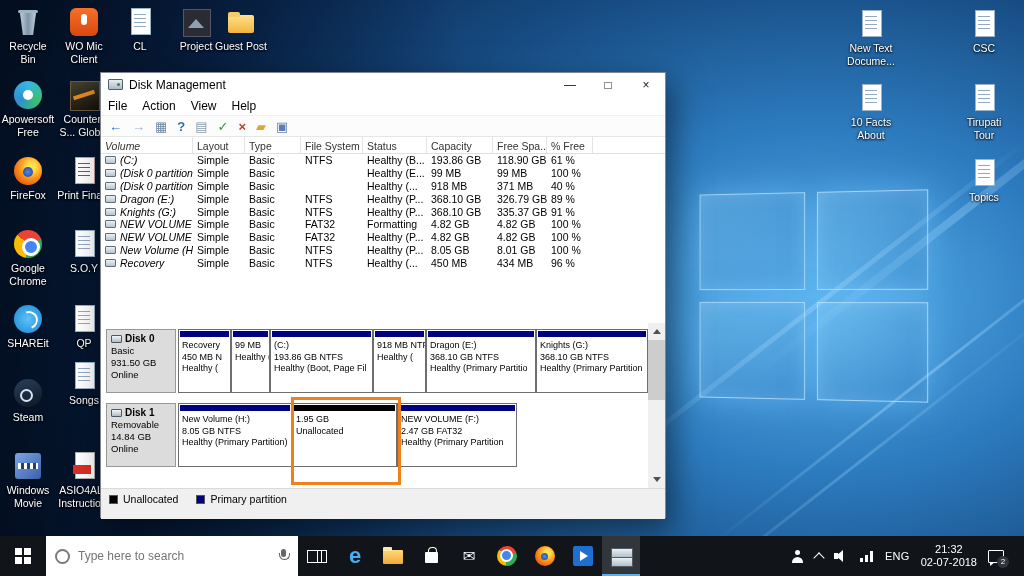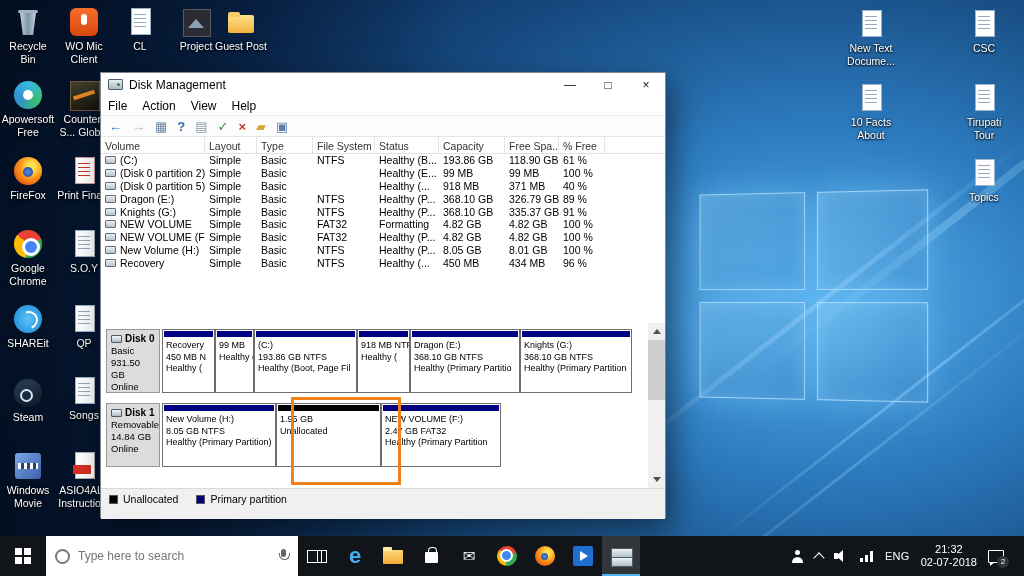--- a/index.html
+++ b/index.html
@@ -64,28 +64,28 @@
   .wc { width:38px; display:flex; align-items:center; justify-content:center; font-size:12px; color:#1a1a1a; }
   .menubar { height:19px; display:flex; align-items:center; padding-left:7px; gap:15px; font-size:12px; }
   .toolbar { height:22px; display:flex; align-items:center; padding:0 8px; gap:10px; border-top:1px solid #f0f0f0; border-bottom:1px solid #e6e6e6; background:#fcfcfc; }
   .tool { font-size:13px; line-height:1; font-weight:bold; }
 
   .volume-table { height:186px; overflow:hidden; }
   .thead { display:flex; height:17px; border-bottom:1px solid #e0e0e0; color:#333; }
   .thead .cell { border-right:1px solid #e4e4e4; padding:2px 4px 0; font-size:10.5px; }
   .trow { display:flex; height:12.8px; align-items:center; }
   .cell { white-space:nowrap; overflow:hidden; padding:0 4px; font-size:10.5px; display:flex; align-items:center; }
-  .c1{width:104px;} .c2{width:52px;} .c3{width:56px;} .c4{width:62px;} .c5{width:64px;} .c6{width:66px;} .c7{width:54px;} .c8{width:46px;}
+  .c1{width:92px;font-style:italic;} .c2{width:52px;} .c3{width:56px;} .c4{width:62px;} .c5{width:64px;} .c6{width:66px;} .c7{width:54px;} .c8{width:46px;}
   .volicon { display:inline-block; width:11px; height:8px; margin-right:4px; flex:none;
     background:linear-gradient(#eaf0f5,#b7c4ce); border:1px solid #5d6d7a; border-radius:1px; }
 
   .graph { position:relative; height:165px; background:#fff; }
   .disk-row { position:absolute; left:5px; display:flex; height:64px; }
   .disk-row.d0 { top:6px; } .disk-row.d1 { top:80px; }
-  .disk-label { width:54px; background:#dcdcdc; border:1px solid #989898; padding:3px 4px; font-size:9.5px; line-height:12px; flex:none; }
+  .disk-label { width:70px; background:#dcdcdc; border:1px solid #989898; padding:3px 4px; font-size:9.5px; line-height:12px; flex:none; }
   .disk-title { font-weight:bold; font-size:10px; display:flex; align-items:center; gap:3px; }
   .disk-ic { width:11px; height:8px; background:linear-gradient(#f2f6f9,#aebcc7); border:1px solid #4d5a66; border-radius:1px; flex:none; }
   .parts { display:flex; margin-left:2px; }
   .part { border:1px solid #6e6e6e; background:#fff; position:relative; flex:none; }
   .part .strip { height:6px; margin:1px 1px 0; }
   .part.primary .strip { background:#000082; }
   .part.unalloc .strip { background:#000; }
   .plines { padding:3px 3px 0; font-size:9px; line-height:11.5px; white-space:nowrap; overflow:hidden; }
 
   .scrollbar { position:absolute; right:0; top:0; bottom:0; width:17px; background:#f0f0f0; }
@@ -235,21 +235,21 @@
     <div class="dicon" style="left: 57px; top: 303px;">
       <div class="ic doc"></div>
       <div class="lbl">QP</div>
     </div>
 
     <div class="dicon" style="left: 1px; top: 377px;">
       <div class="ic steam"></div>
       <div class="lbl">Steam</div>
     </div>
 
-    <div class="dicon" style="left: 57px; top: 375px;">
+    <div class="dicon" style="left: 57px; top: 360px;">
       <div class="ic doc"></div>
       <div class="lbl">Songs</div>
     </div>
 
     <div class="dicon" style="left: 1px; top: 450px;">
       <div class="ic movie"></div>
       <div class="lbl">Windows Movie Maker</div>
     </div>
 
     <div class="dicon" style="left: 57px; top: 450px;">

